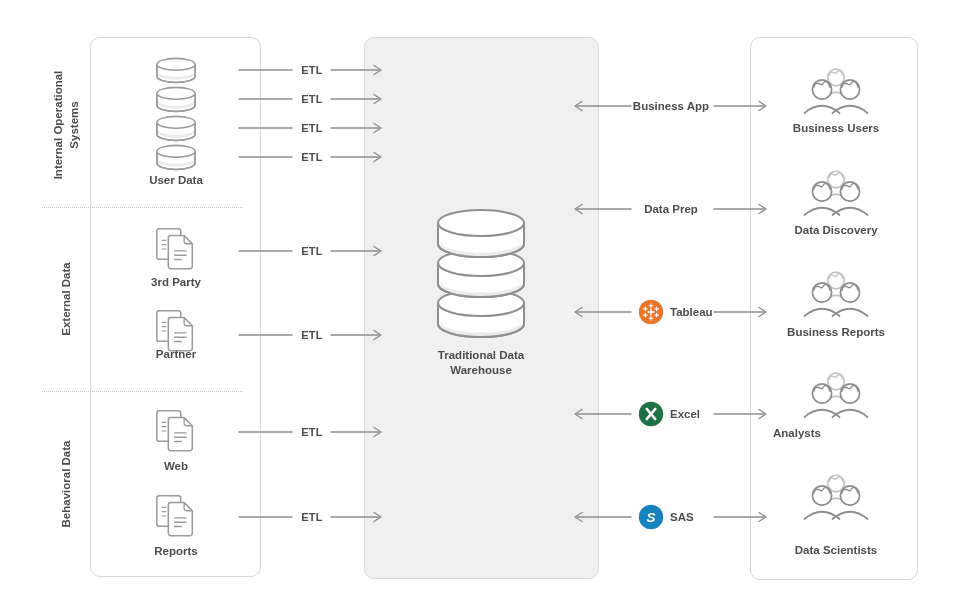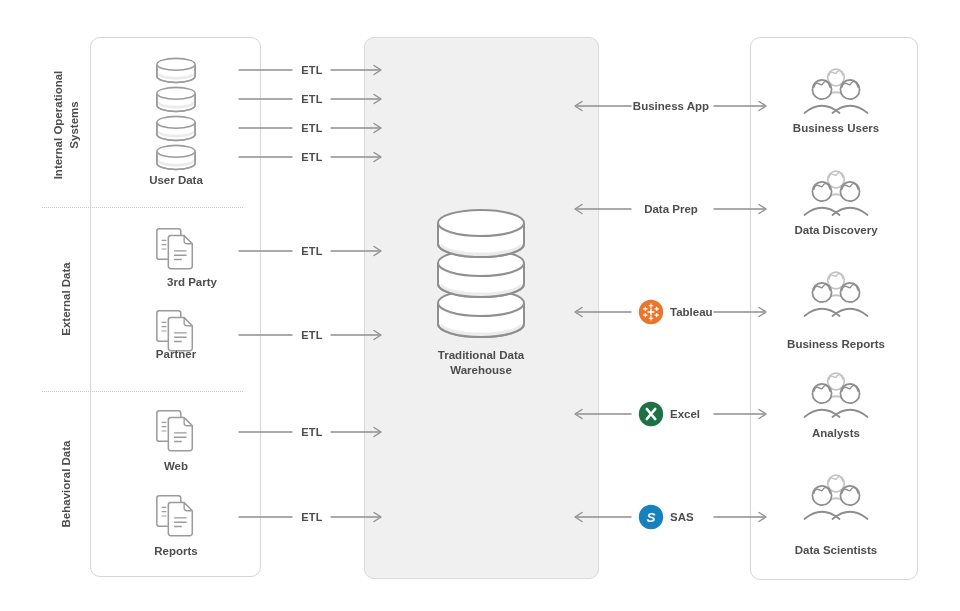--- a/index.html
+++ b/index.html
@@ -66,21 +66,21 @@
     <div class="lbl" style="left: 176px; top: 172px;">User Data</div>
     <div class="iconwrap" style="left: 151px; top: 226px;">
       <svg width="50" height="46" viewBox="0 0 52 48">
     <rect x="6" y="2.8" width="25" height="32" rx="2.5" fill="#fff" stroke="#9b9b9b" stroke-width="1.6"></rect>
     <path d="M11 15 h5 M11 19.5 h5 M11 24 h5" stroke="#9b9b9b" stroke-width="1.3"></path>
     <path d="M20.5 10 H34.5 L43 18.5 V42 A2.5 2.5 0 0 1 40.5 44.5 H20.5 A2.5 2.5 0 0 1 18 42 V12.5 A2.5 2.5 0 0 1 20.5 10 Z" fill="#fff" stroke="#9b9b9b" stroke-width="1.6" stroke-linejoin="round"></path>
     <path d="M34.5 10.5 V16 A2.5 2.5 0 0 0 37 18.5 H42.5" fill="none" stroke="#9b9b9b" stroke-width="1.4"></path>
     <path d="M24 26 H37 M24 30.5 H37 M24 35 H32" stroke="#9b9b9b" stroke-width="1.4"></path>
   </svg>
     </div>
-    <div class="lbl" style="left: 176px; top: 274px; margin-left: 16px;">3rd Party</div>
+    <div class="lbl" style="left: 176px; top: 274px;">3rd Party</div>
     <div class="iconwrap" style="left: 151px; top: 308px;">
       <svg width="50" height="46" viewBox="0 0 52 48">
     <rect x="6" y="2.8" width="25" height="32" rx="2.5" fill="#fff" stroke="#9b9b9b" stroke-width="1.6"></rect>
     <path d="M11 15 h5 M11 19.5 h5 M11 24 h5" stroke="#9b9b9b" stroke-width="1.3"></path>
     <path d="M20.5 10 H34.5 L43 18.5 V42 A2.5 2.5 0 0 1 40.5 44.5 H20.5 A2.5 2.5 0 0 1 18 42 V12.5 A2.5 2.5 0 0 1 20.5 10 Z" fill="#fff" stroke="#9b9b9b" stroke-width="1.6" stroke-linejoin="round"></path>
     <path d="M34.5 10.5 V16 A2.5 2.5 0 0 0 37 18.5 H42.5" fill="none" stroke="#9b9b9b" stroke-width="1.4"></path>
     <path d="M24 26 H37 M24 30.5 H37 M24 35 H32" stroke="#9b9b9b" stroke-width="1.4"></path>
   </svg>
     </div>
     <div class="lbl" style="left: 176px; top: 346px;">Partner</div>
@@ -216,41 +216,41 @@
               C 15.0 15.1 19.8 22.2 21.3 20.5
               C 24.5 14.7 27.3 18.0 29.2 23.4" fill="none" stroke="#8d8d8d" stroke-width="1.4" stroke-linecap="round"></path>
         <circle cx="49" cy="25.5" r="9.6" fill="#fff" stroke="#8d8d8d" stroke-width="1.7"></circle>
         <path d="M40.8 23.4
               C 43.0 15.1 47.8 22.2 49.3 20.5
               C 52.5 14.7 55.3 18.0 57.2 23.4" fill="none" stroke="#8d8d8d" stroke-width="1.4" stroke-linecap="round"></path>
         <path d="M3.5 49 Q 21 34.5 38.5 49" fill="none" stroke="#8d8d8d" stroke-width="1.7" stroke-linecap="round"></path>
         <path d="M31.5 49 Q 49 34.5 66.5 49" fill="none" stroke="#8d8d8d" stroke-width="1.7" stroke-linecap="round"></path>
       </svg>
     </div>
-    <div class="lbl" style="left: 836px; top: 336px;">Business Reports</div>
+    <div class="lbl" style="left: 836px; top: 324px;">Business Reports</div>
     <div class="iconwrap" style="left: 801px; top: 368px;">
       <svg width="70" height="52" viewBox="0 0 70 52">
         <circle cx="35" cy="13.5" r="8.3" fill="#fff" stroke="#c4c4c4" stroke-width="1.7"></circle>
         <path d="M27.9 11.7
               C 29.9 4.5 34.0 10.7 35.2 9.2
               C 38.0 4.2 40.5 7.0 42.1 11.7" fill="none" stroke="#c4c4c4" stroke-width="1.4" stroke-linecap="round"></path>
         <path d="M19 35.5 Q 35 21 51 35.5" fill="none" stroke="#c4c4c4" stroke-width="1.7" stroke-linecap="round"></path>
         <circle cx="21" cy="25.5" r="9.6" fill="#fff" stroke="#8d8d8d" stroke-width="1.7"></circle>
         <path d="M12.8 23.4
               C 15.0 15.1 19.8 22.2 21.3 20.5
               C 24.5 14.7 27.3 18.0 29.2 23.4" fill="none" stroke="#8d8d8d" stroke-width="1.4" stroke-linecap="round"></path>
         <circle cx="49" cy="25.5" r="9.6" fill="#fff" stroke="#8d8d8d" stroke-width="1.7"></circle>
         <path d="M40.8 23.4
               C 43.0 15.1 47.8 22.2 49.3 20.5
               C 52.5 14.7 55.3 18.0 57.2 23.4" fill="none" stroke="#8d8d8d" stroke-width="1.4" stroke-linecap="round"></path>
         <path d="M3.5 49 Q 21 34.5 38.5 49" fill="none" stroke="#8d8d8d" stroke-width="1.7" stroke-linecap="round"></path>
         <path d="M31.5 49 Q 49 34.5 66.5 49" fill="none" stroke="#8d8d8d" stroke-width="1.7" stroke-linecap="round"></path>
       </svg>
     </div>
-    <div class="lbl" style="left: 836px; top: 425px;">Analysts</div>
+    <div class="lbl" style="left: 797px; top: 425px;">Analysts</div>
     <div class="iconwrap" style="left: 801px; top: 470px;">
       <svg width="70" height="52" viewBox="0 0 70 52">
         <circle cx="35" cy="13.5" r="8.3" fill="#fff" stroke="#c4c4c4" stroke-width="1.7"></circle>
         <path d="M27.9 11.7
               C 29.9 4.5 34.0 10.7 35.2 9.2
               C 38.0 4.2 40.5 7.0 42.1 11.7" fill="none" stroke="#c4c4c4" stroke-width="1.4" stroke-linecap="round"></path>
         <path d="M19 35.5 Q 35 21 51 35.5" fill="none" stroke="#c4c4c4" stroke-width="1.7" stroke-linecap="round"></path>
         <circle cx="21" cy="25.5" r="9.6" fill="#fff" stroke="#8d8d8d" stroke-width="1.7"></circle>
         <path d="M12.8 23.4
               C 15.0 15.1 19.8 22.2 21.3 20.5

